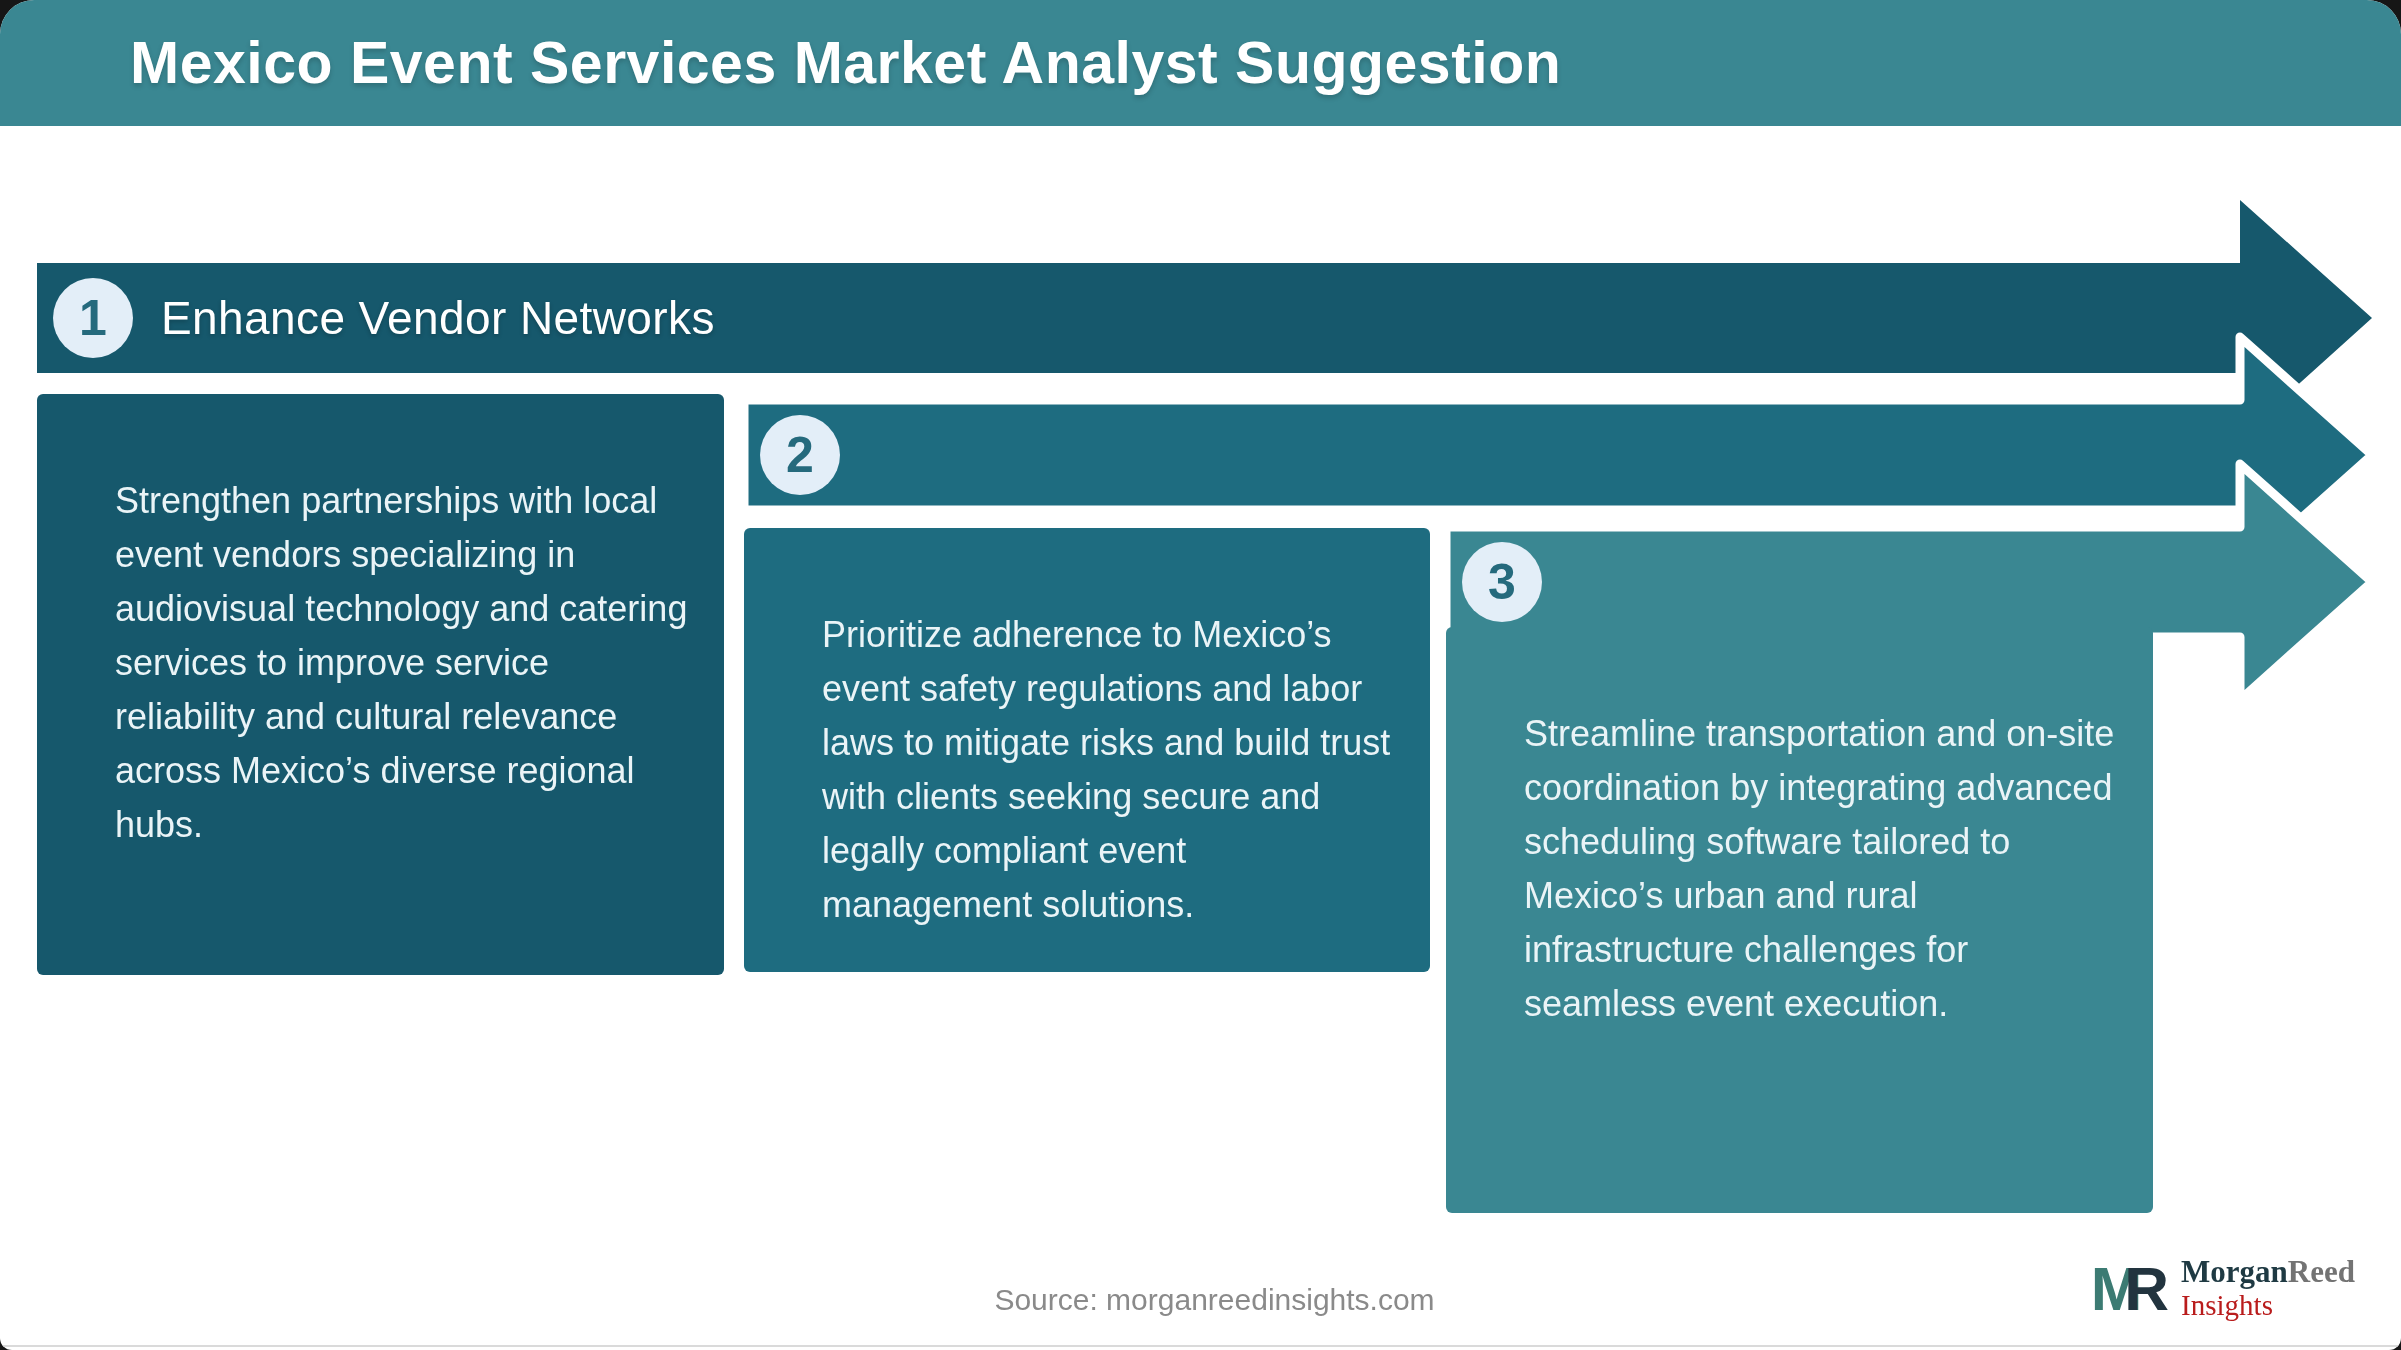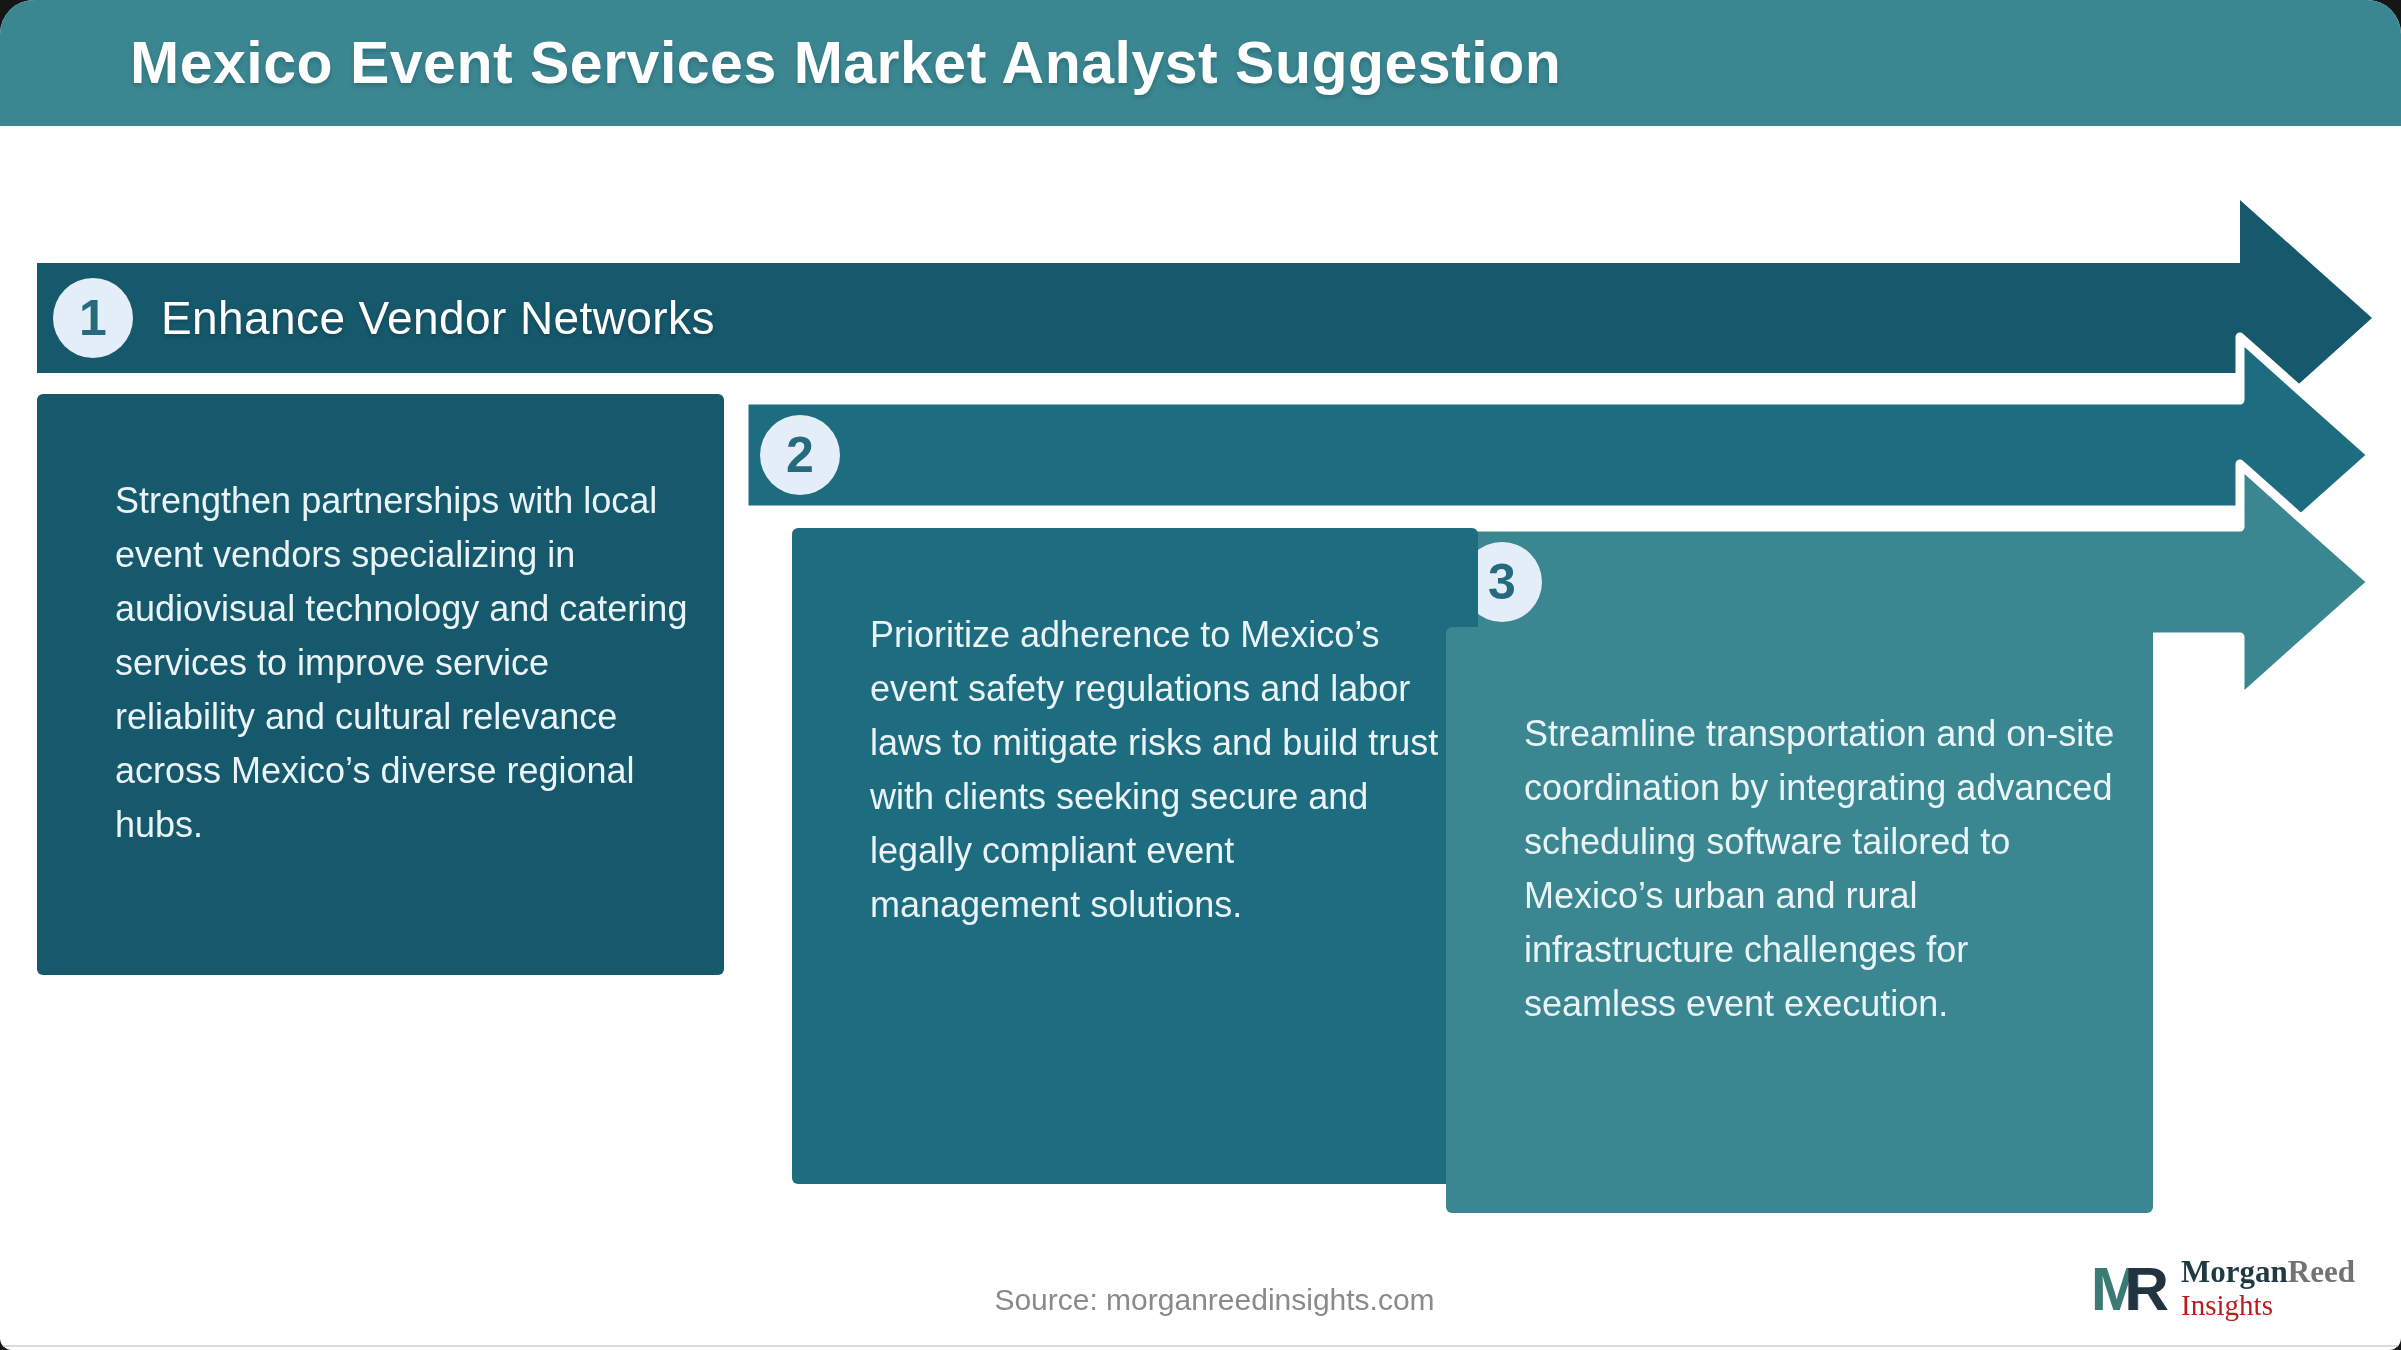--- a/index.html
+++ b/index.html
@@ -42,21 +42,21 @@
   .b2{left:744px;top:400px;width:1496px;}
   .b3{left:1446px;top:527px;width:794px;}
   
   .descbox{
     position:absolute;border-radius:6px;box-sizing:border-box;
     padding:80px 36px 0 78px;color:#EAF4F7;
     font-size:36px;line-height:54px;
   }
   .descbox p{margin:0;}
   .d1{left:37px;top:394px;width:687px;height:581px;}
-  .d2{left:744px;top:528px;width:686px;height:656px;margin-left:48px;}
+  .d2{left:744px;top:528px;width:686px;height:444px;}
   .d3{left:1446px;top:627px;width:707px;height:586px;}
   
   .source{
     position:absolute;left:0;top:1283px;width:100%;text-align:center;
     font-size:30px;color:#8A8A8A;transform:translateX(14px);
   }
   .logo{
     position:absolute;top:1256px;right:46px;
     display:flex;align-items:center;gap:12px;
   }

